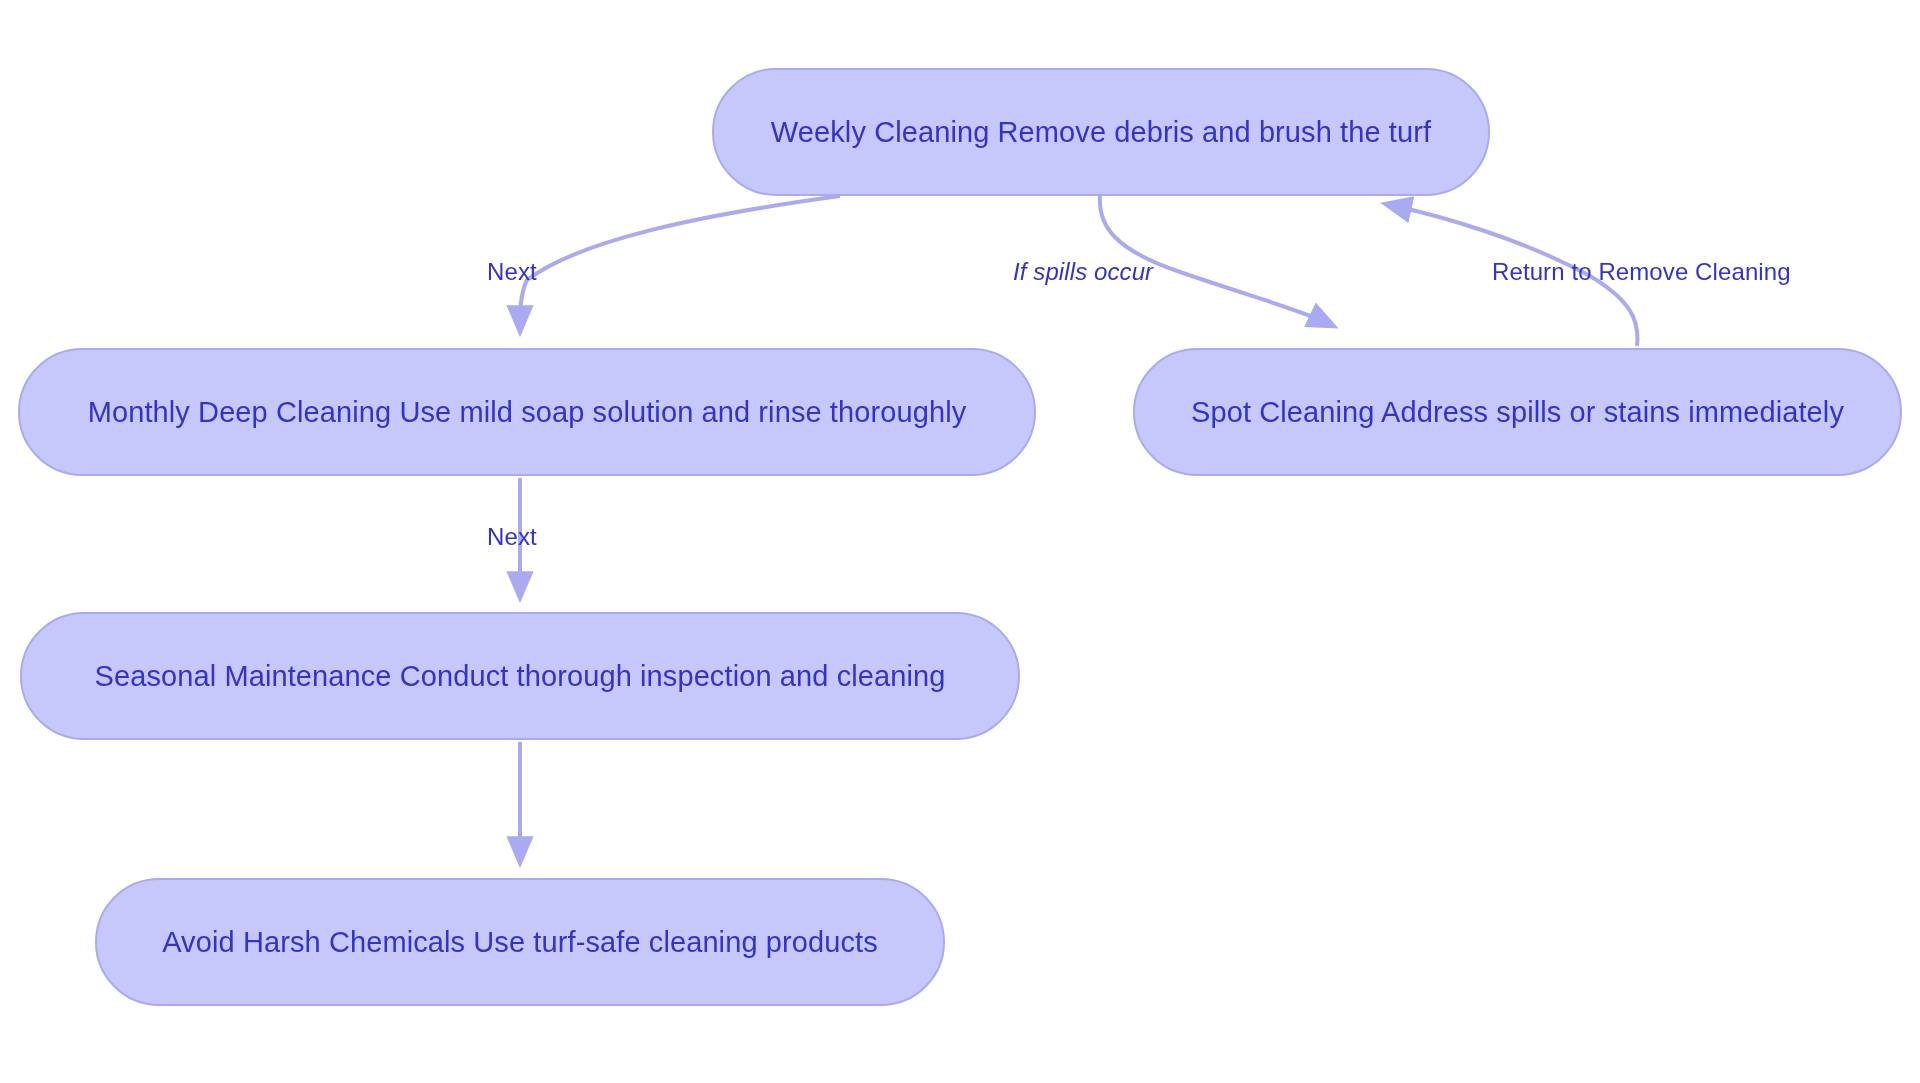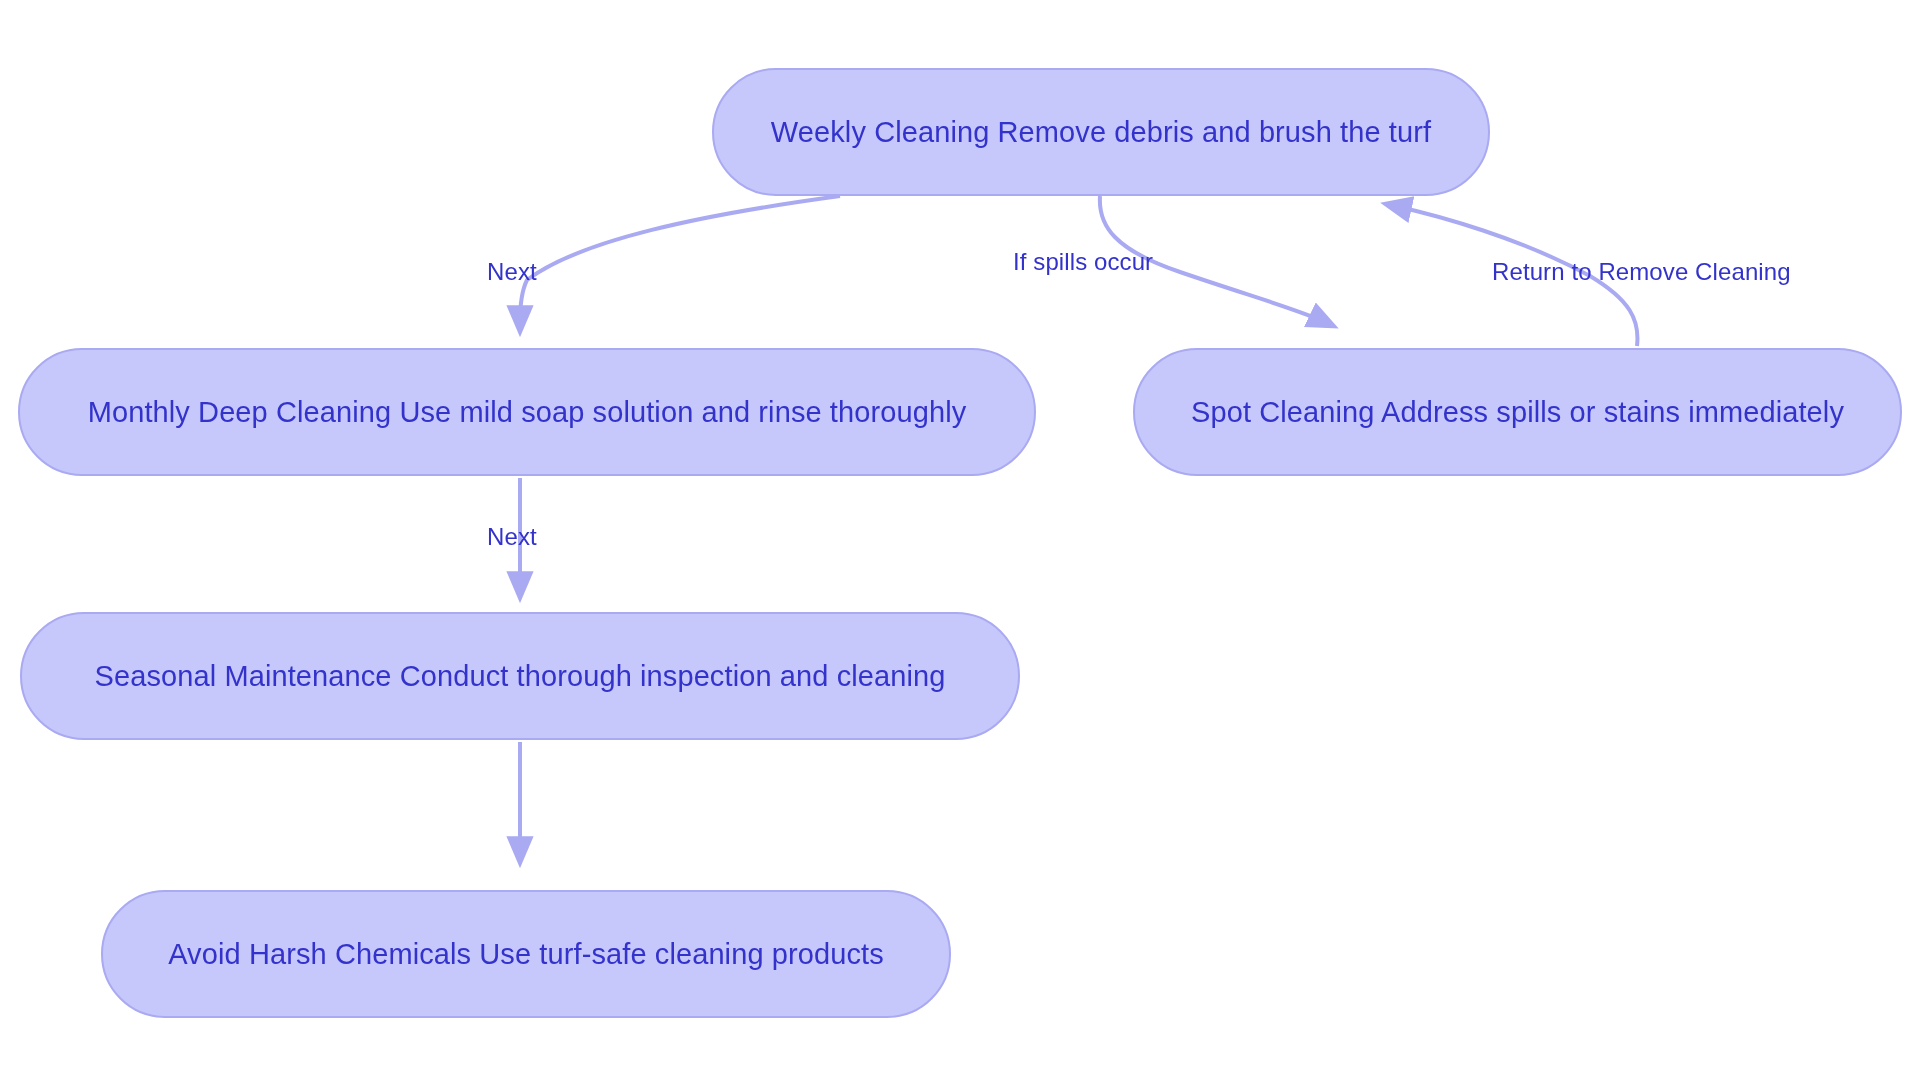--- a/index.html
+++ b/index.html
@@ -85,26 +85,26 @@
   </div>
 
   <div class="node" style="left:18px; top:348px; width:1018px; height:128px;">
     <span>Monthly Deep Cleaning Use mild soap solution and rinse thoroughly</span>
   </div>
 
   <div class="node" style="left:20px; top:612px; width:1000px; height:128px;">
     <span>Seasonal Maintenance Conduct thorough inspection and cleaning</span>
   </div>
 
-  <div class="node" style="left:101px; top:878px; width:850px; height:128px;margin-top:12px;">
+  <div class="node" style="left:95px; top:878px; width:850px; height:128px;">
     <span>Avoid Harsh Chemicals Use turf-safe cleaning products</span>
   </div>
 
   <div class="edge-label" style="left:487px; top:258px;">Next</div>
 
-  <div class="edge-label" style="left:1013px; top:248px;">If spills occur</div>
+  <div class="edge-label" style="left:1013px; top:258px;font-style:italic;">If spills occur</div>
 
   <div class="edge-label" style="left:1492px; top:258px;">Return to Remove Cleaning</div>
 
   <div class="edge-label" style="left:487px; top:523px;">Next</div>
 
 
 </div>
 
 </body></html>

